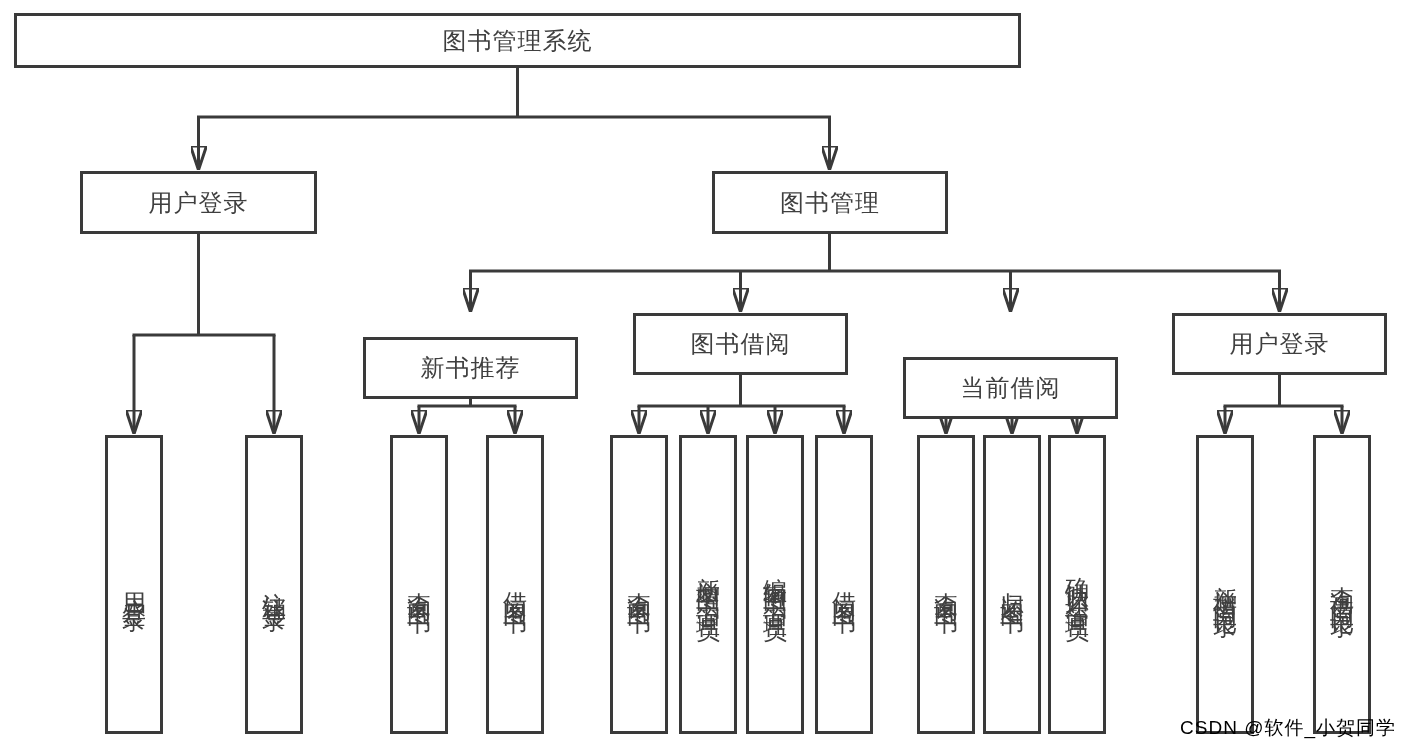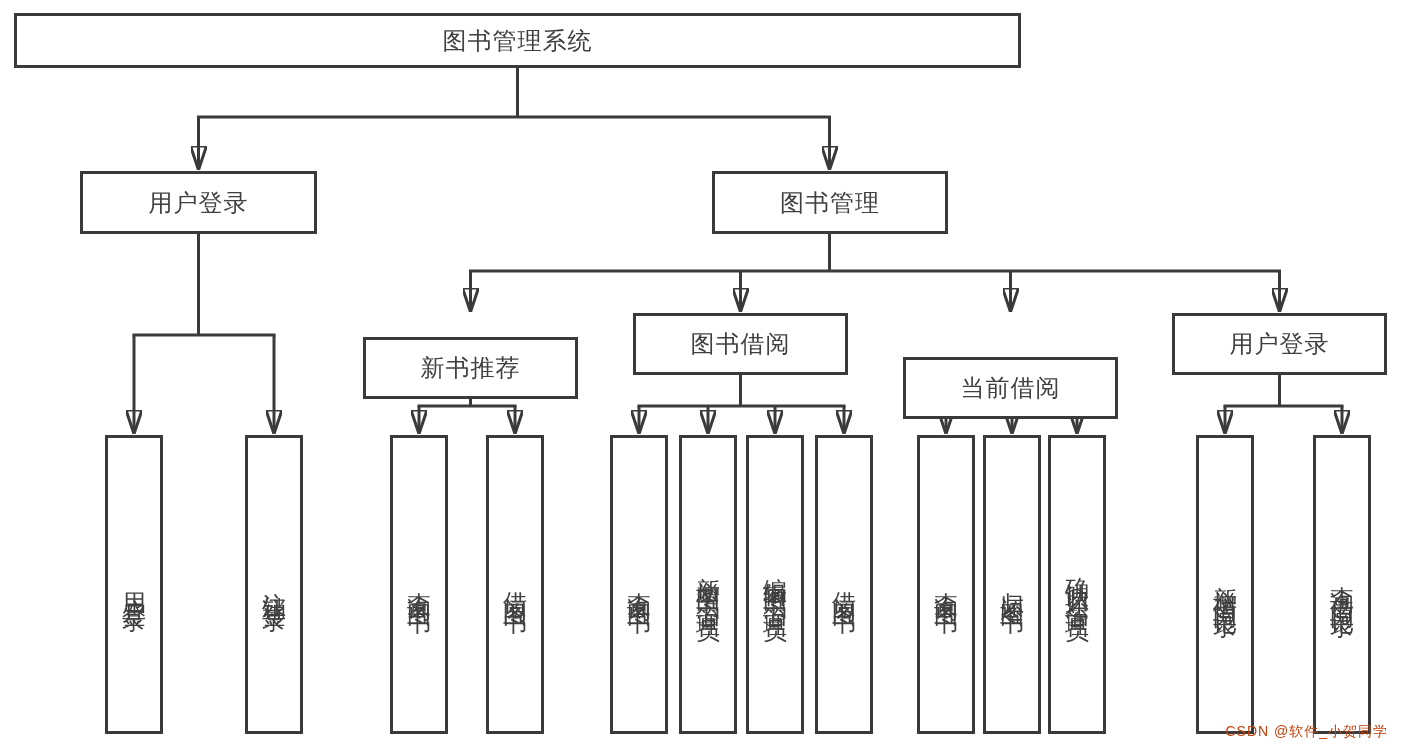--- a/index.html
+++ b/index.html
@@ -35,24 +35,24 @@
   .v-label {
     writing-mode: vertical-rl;
     text-orientation: mixed;
     font-size: 24px;
     letter-spacing: 6px;
     line-height: 1;
     white-space: nowrap;
   }
   #watermark {
     position: absolute;
-    right: 17px;
+    right: 9px;
     bottom: 6px;
-    font-size: 14px;
-    color: #c2410c;
+    font-size: 19px;
+    color: #000000;
     letter-spacing: 1px;
     white-space: nowrap;
   }
   path { stroke: #3a3a3a; stroke-width: 3; fill: none; }
   path.bar { stroke-linecap: square; }
 </style>
 </head>
 <body>
 
 <div id="stage">

